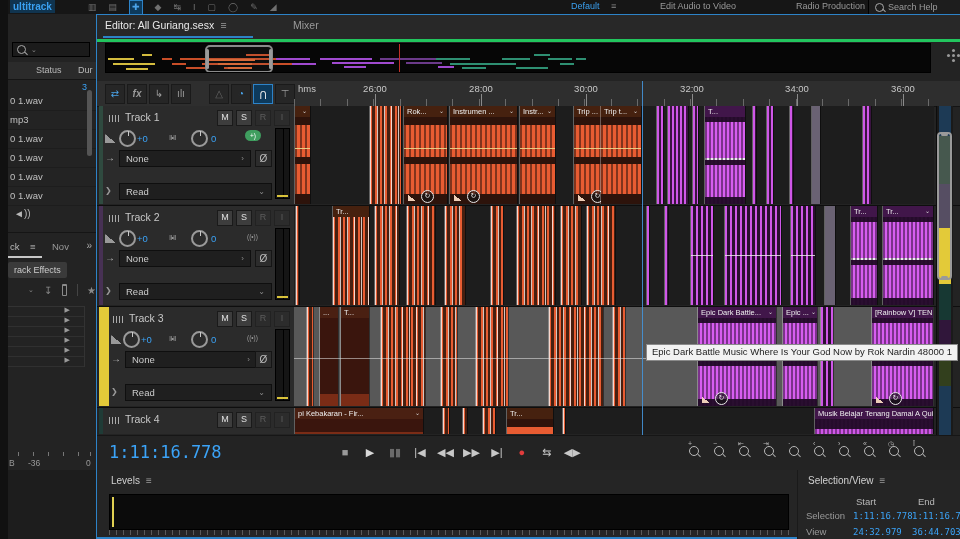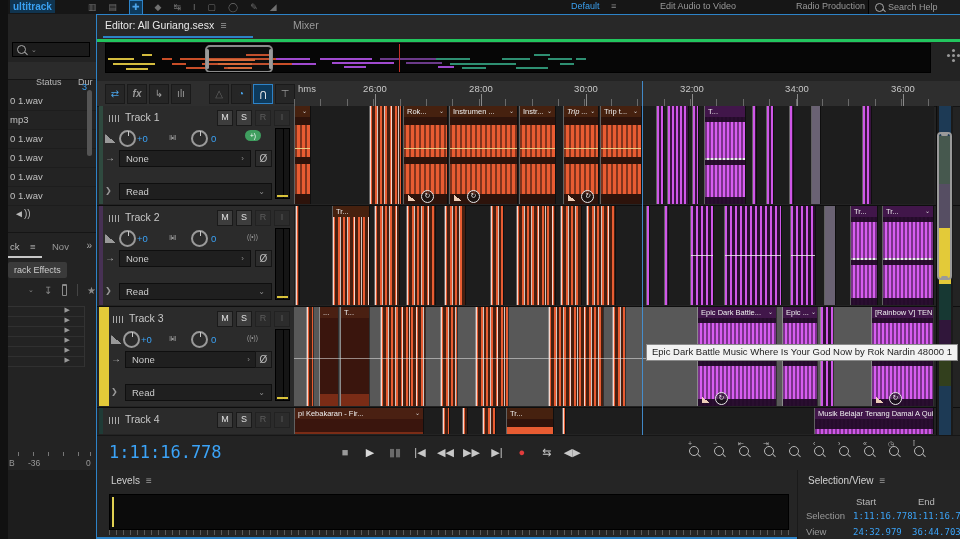--- a/index.html
+++ b/index.html
@@ -18,21 +18,21 @@
   .searchbox{position:absolute;right:0;top:0;width:100px;height:14px;background:#1d1d1d;border-left:1px solid #000;display:flex;align-items:center;gap:4px;padding-left:6px;box-sizing:border-box;}
   .mag{width:7px;height:7px;border:1.4px solid #a8a8a8;border-radius:50%;position:relative;display:inline-block;flex:none;}
   .mag::after{content:"";position:absolute;width:4px;height:1.4px;background:#a8a8a8;transform:rotate(45deg);right:-3px;bottom:-1px;}
   .searchtxt{font-size:9px;color:#9a9a9a;white-space:nowrap;}
 
   
   .sidebar{position:absolute;left:0;top:14px;width:88px;height:525px;background:#232323;}
   .srchrow{position:absolute;left:4px;top:28px;width:78px;height:15px;background:#1b1b1b;border:1px solid #000;display:flex;align-items:center;gap:5px;padding-left:4px;box-sizing:border-box;}
   .caret{font-size:7px;color:#888;}
   .lhead{position:absolute;left:0;top:48px;width:88px;height:17px;background:#2b2b2b;border-bottom:1px solid #151515;font-size:9px;color:#b8b8b8;}
-  .lhead span{position:absolute;top:15px;}
+  .lhead span{position:absolute;top:3px;}
   .badge3{position:absolute;right:9px;top:68px;font-size:9px;color:#3ba3f7;}
   #file-list{position:absolute;left:0;top:78px;width:88px;}
   .frow{height:18px;line-height:18px;font-size:9.5px;color:#c0c0c0;padding-left:2px;border-bottom:1px solid rgba(0,0,0,.15);white-space:nowrap;overflow:hidden;}
   .fscroll{position:absolute;left:79px;top:76px;width:5px;height:66px;background:#555;border-radius:3px;}
   .spkrow{position:absolute;left:6px;top:194px;font-size:10px;color:#b8b8b8;}
   .sdiv{position:absolute;left:0;width:88px;height:1px;background:#151515;}
   .stabs{position:absolute;left:0;top:224px;width:88px;height:20px;font-size:9.5px;color:#bbb;}
   .stabs .t1{position:absolute;left:2px;top:3px;}
   .stabs .t1u{position:absolute;left:0px;top:18px;width:34px;height:2px;background:#c8c8c8;}
   .stabs .t2{position:absolute;left:44px;top:3px;color:#9a9a9a;}
@@ -436,21 +436,21 @@
             <span class="cbars"></span>
             <span class="cloop">↻</span>
           </div>
           <div class="clip orange" style="left: 225px; width: 37px;">
             <div class="hd">
               <span class="lt">Instr...</span>
               <span class="cv">⌄</span>
             </div>
             <div class="wf"></div>
           </div>
-          <div class="clip orange" style="left: 269px; width: 36px; font-style: italic;">
+          <div class="clip orange" style="left: 279px; width: 36px;">
             <div class="hd">
               <span class="lt">Trip ...</span>
               <span class="cv">⌄</span>
             </div>
             <div class="wf"></div>
             <span class="cbars"></span>
             <span class="cloop">↻</span>
           </div>
           <div class="clip orange" style="left: 306px; width: 42px;">
             <div class="hd">

